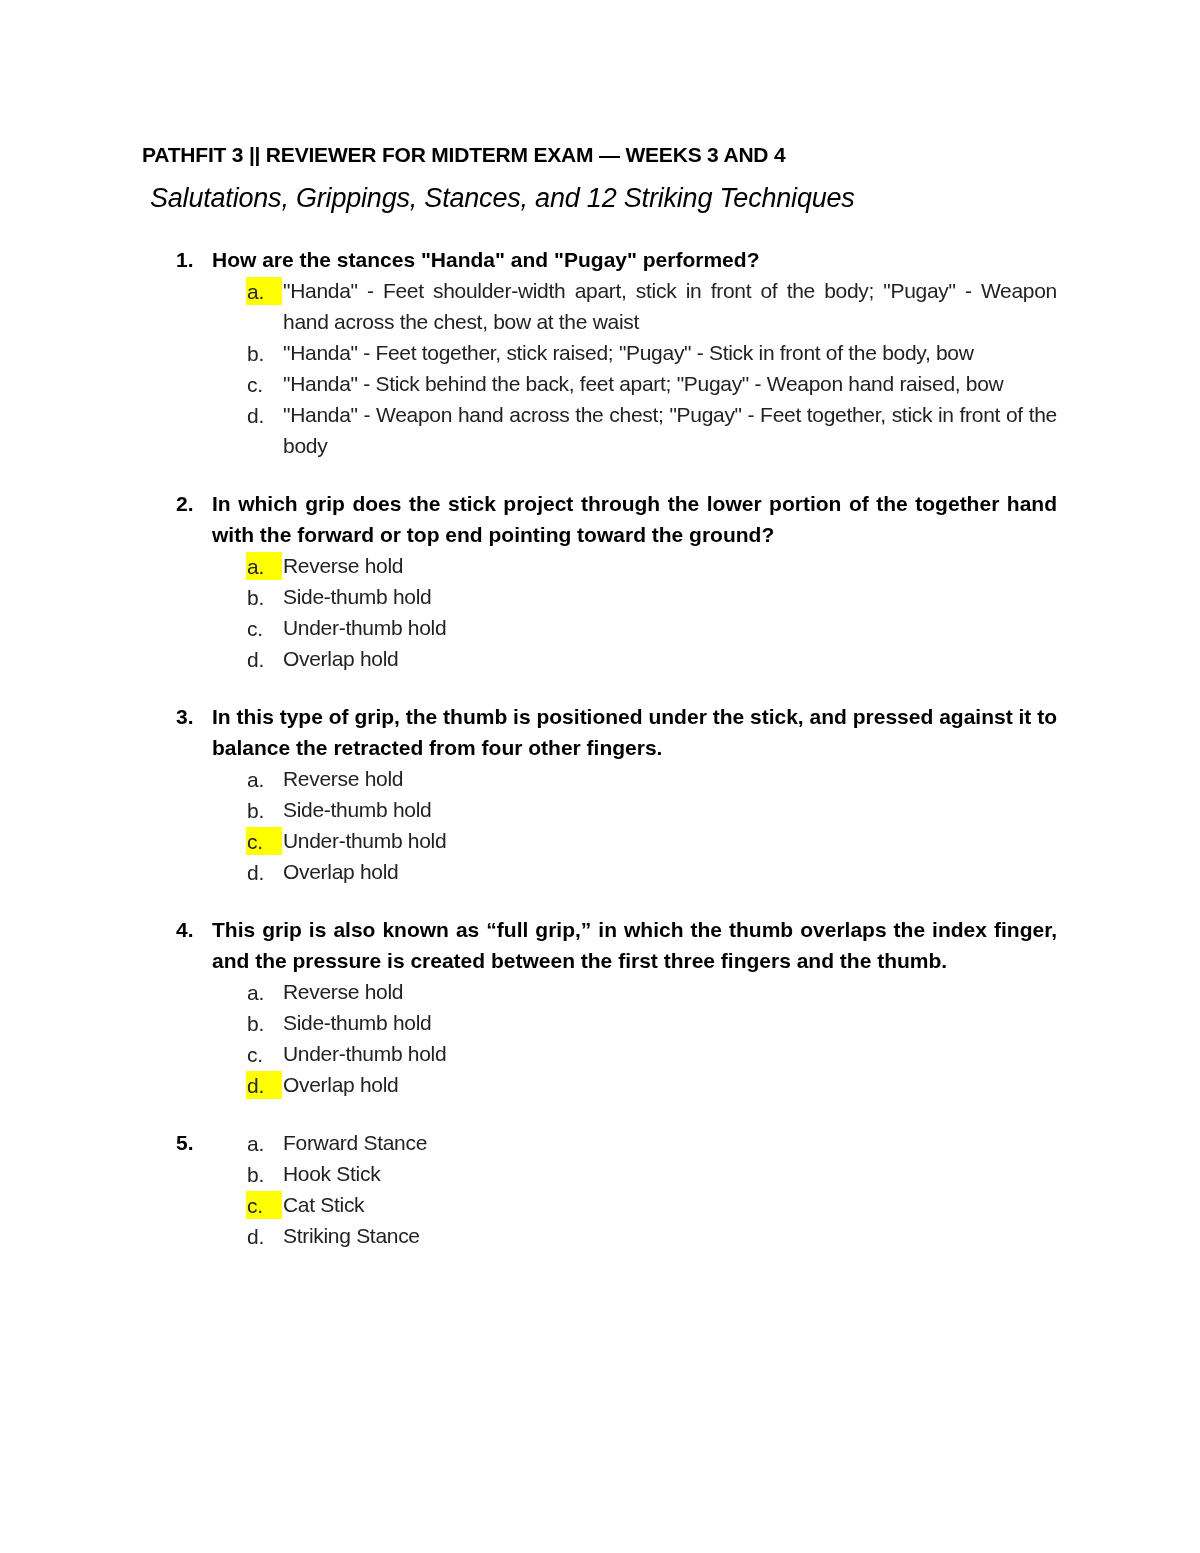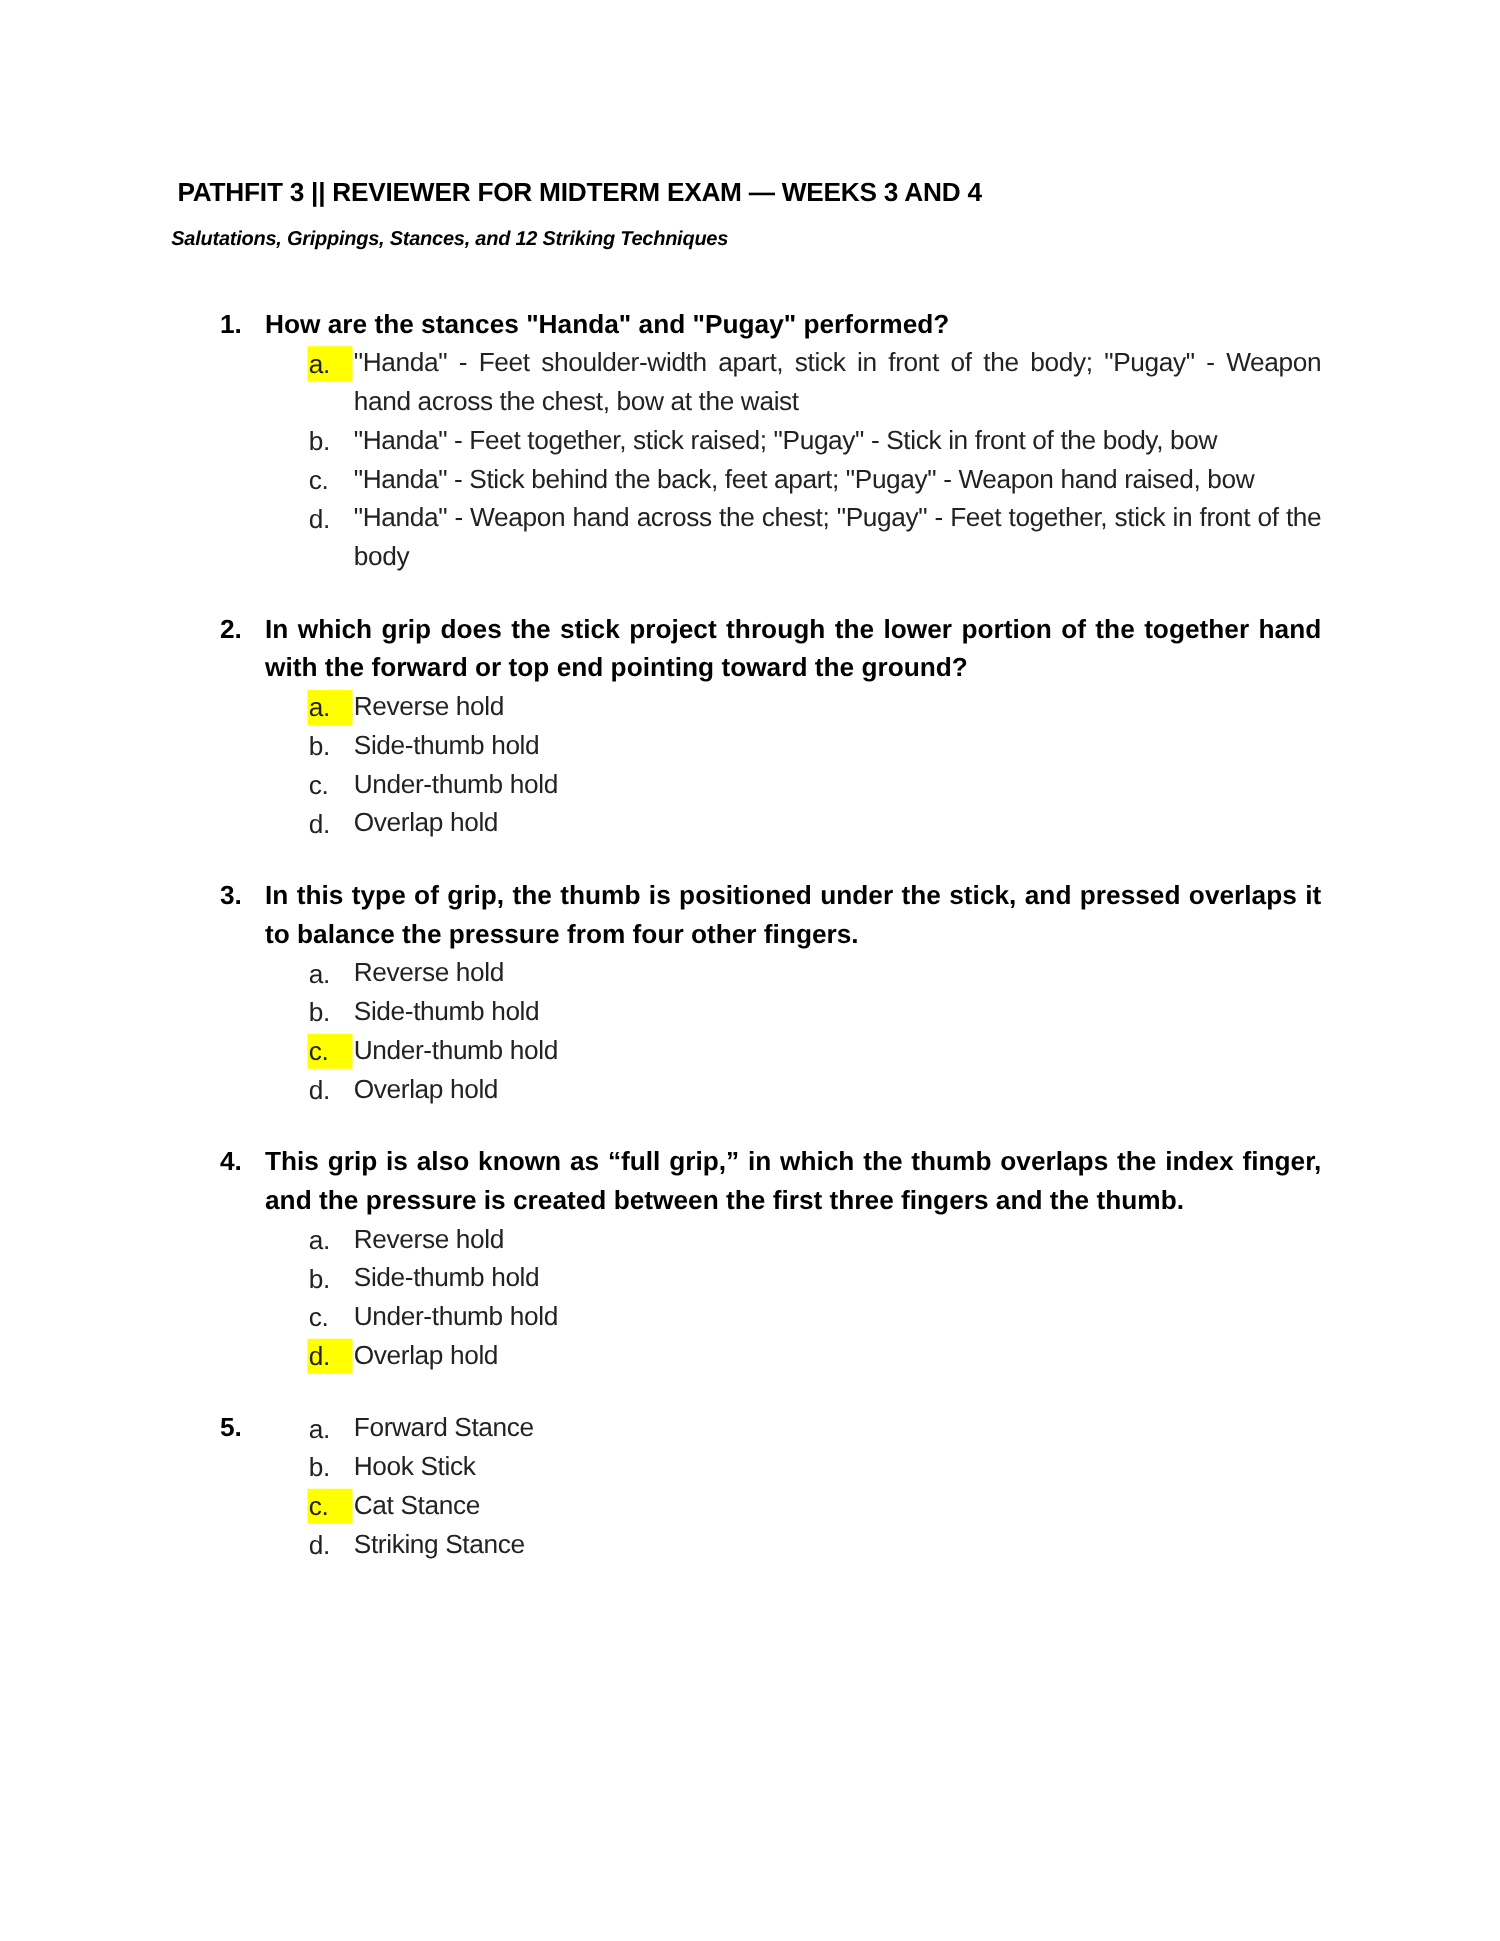--- a/index.html
+++ b/index.html
@@ -1,21 +1,21 @@
 <!DOCTYPE html>
 <html><head>
 <meta charset="utf-8">
 <style>
   html, body { margin: 0; padding: 0; background: #ffffff; }
   body { width: 1200px; height: 1553px; position: relative; overflow: hidden;
          font-family: "Liberation Sans", sans-serif; color: #000; }
   .page { position: absolute; left: 0; top: 0; width: 1200px; height: 1553px; }
   .title { position: absolute; left: 142px; top: 143px; font-size: 21px; font-weight: bold;
            white-space: nowrap; letter-spacing: -0.2px; }
-  .subtitle { position: absolute; left: 137px; top: 183px; font-size: 16px; font-weight: bold;
+  .subtitle { position: absolute; left: 150px; top: 183px; font-size: 27px; font-weight: normal;
               font-style: italic; white-space: nowrap; letter-spacing: -0.2px; }
   .questions { position: absolute; left: 0; top: 244px; width: 1200px; }
   .question { position: relative; margin-bottom: 27px; }
   .q-row { position: relative; padding-left: 212px; width: 845px; line-height: 31px;
            font-size: 21px; font-weight: bold; text-align: justify; }
   .q-num { position: absolute; left: 176px; top: 0; }
   .options { list-style: none; margin: 0; padding: 0; }
   .option { position: relative; padding-left: 283px; width: 774px; line-height: 31px;
             font-size: 21px; color: #222; text-align: justify; letter-spacing: -0.3px; }
   .opt-letter { position: absolute; left: 246px; top: 2px; height: 28px; line-height: 29px;
@@ -53,21 +53,21 @@
         <li class="option"><span class="opt-letter hl">a.</span><span>Reverse hold</span></li>
         <li class="option"><span class="opt-letter">b.</span><span>Side-thumb hold</span></li>
         <li class="option"><span class="opt-letter">c.</span><span>Under-thumb hold</span></li>
         <li class="option"><span class="opt-letter">d.</span><span>Overlap hold</span></li>
       </ul>
     </div>
 
     <div class="question">
       <div class="q-row">
         <span class="q-num">3.</span>
-        <span>In this type of grip, the thumb is positioned under the stick, and pressed overlaps it to balance the pressure from four other fingers.</span>
+        <span>In this type of grip, the thumb is positioned under the stick, and pressed against it to balance the retracted from four other fingers.</span>
       </div>
       <ul class="options">
         <li class="option"><span class="opt-letter">a.</span><span>Reverse hold</span></li>
         <li class="option"><span class="opt-letter">b.</span><span>Side-thumb hold</span></li>
         <li class="option"><span class="opt-letter hl">c.</span><span>Under-thumb hold</span></li>
         <li class="option"><span class="opt-letter">d.</span><span>Overlap hold</span></li>
       </ul>
     </div>
 
     <div class="question">
@@ -83,19 +83,19 @@
       </ul>
     </div>
 
     <div class="question">
       <div class="q-row">
         <span class="q-num">5.</span>
       </div>
       <ul class="options">
         <li class="option"><span class="opt-letter">a.</span><span>Forward Stance</span></li>
         <li class="option"><span class="opt-letter">b.</span><span>Hook Stick</span></li>
-        <li class="option"><span class="opt-letter hl">c.</span><span>Cat Stance</span></li>
+        <li class="option"><span class="opt-letter hl">c.</span><span>Cat Stick</span></li>
         <li class="option"><span class="opt-letter">d.</span><span>Striking Stance</span></li>
       </ul>
     </div>
 
   </div>
 </div>
 
 </body></html>

